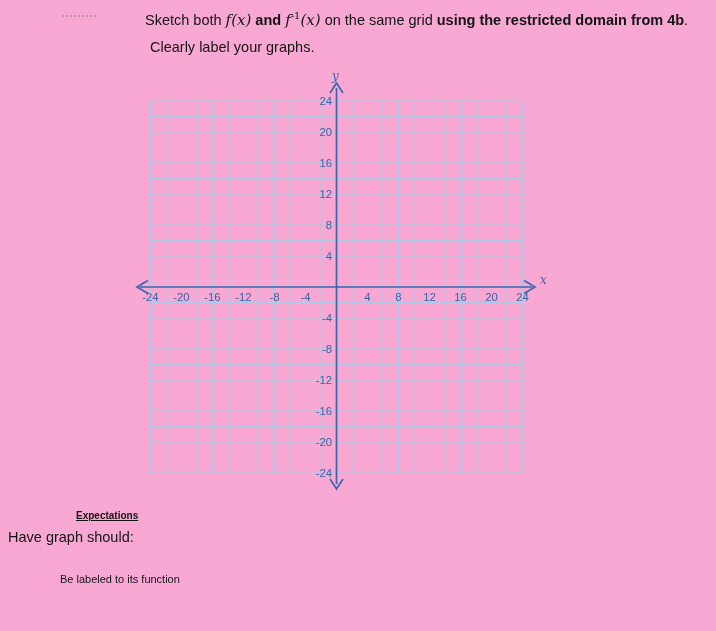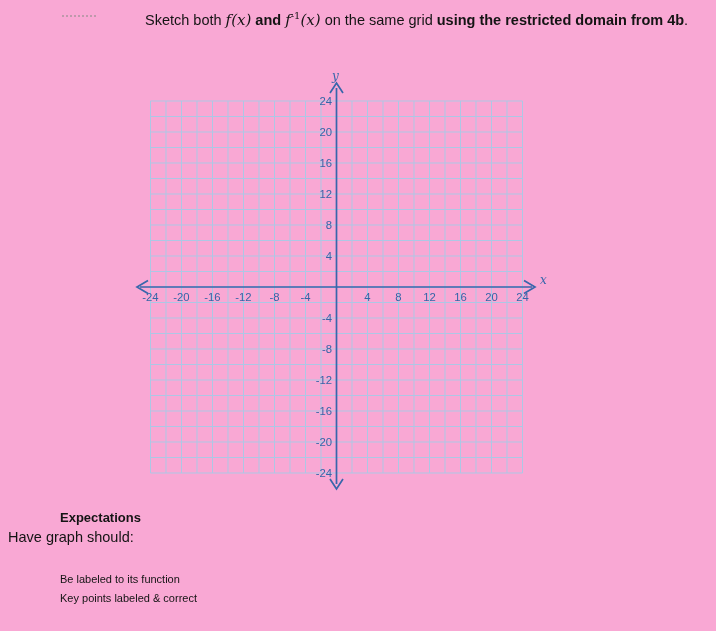--- a/index.html
+++ b/index.html
@@ -16,35 +16,36 @@
   .instr .b{font-weight:bold;}
   .math{font-family:"DejaVu Serif",serif;font-style:italic;font-size:15px;}
   .msup{
     font-family:"DejaVu Serif",serif;font-size:10px;font-style:normal;
     position:relative;top:-6px;letter-spacing:0;
   }
   #line1{left:145px;top:11px;}
   #line2{left:150px;top:38px;}
   #gridwrap{left:130px;top:70px;width:420px;height:432px;}
   .expTitle{
-    left:60px;top:510px;font-size:13px;font-weight:bold;
+    left:76px;top:510px;font-size:10px;font-weight:bold;text-decoration:underline;
   }
   .expIntro{left:8px;top:529px;font-size:14.5px;}
   .expList{left:60px;top:570px;width:172px;font-size:11px;}
   .expList .item{line-height:19px;margin:0 0 0 0;}
 </style>
 </head>
 <body>
 
 <div id="page">
 
   <div class="abs artifact"></div>
 
   <div class="abs instr" id="line1"><span>Sketch both </span><span class="math">f(x)</span><span> </span><span class="b">and</span><span> </span><span class="math"><span>f</span><span class="msup">-1</span><span>(x)</span></span><span> on the same grid </span><span class="b">using the restricted domain from 4b</span><span>.</span></div>
 
+  <div class="abs instr" id="line2">Clearly label your graphs.</div>
 
   <div class="abs" id="gridwrap">
     <svg id="gridsvg" width="420" height="432" viewBox="0 0 420 432">
         <line x1="20.5" y1="31" x2="20.5" y2="403" stroke="#adc7e5" stroke-width="1"></line>
         <line x1="20.5" y1="31" x2="392.5" y2="31" stroke="#adc7e5" stroke-width="1"></line>
         <line x1="36" y1="31" x2="36" y2="403" stroke="#adc7e5" stroke-width="1"></line>
         <line x1="20.5" y1="46.5" x2="392.5" y2="46.5" stroke="#adc7e5" stroke-width="1"></line>
         <line x1="51.5" y1="31" x2="51.5" y2="403" stroke="#adc7e5" stroke-width="1"></line>
         <line x1="20.5" y1="62" x2="392.5" y2="62" stroke="#adc7e5" stroke-width="1"></line>
         <line x1="67" y1="31" x2="67" y2="403" stroke="#adc7e5" stroke-width="1"></line>
@@ -123,16 +124,15 @@
         <text x="202" y="407" text-anchor="end" font-family="&quot;Liberation Sans&quot;,sans-serif" font-size="11.3px" fill="#3565a8">-24</text>
         <text x="410" y="213.5" font-family="&quot;DejaVu Serif&quot;,serif" font-style="italic" font-size="12px" fill="#3866ab">x</text>
         <text x="205.5" y="10" text-anchor="middle" font-family="&quot;DejaVu Serif&quot;,serif" font-style="italic" font-size="12px" fill="#3866ab">y</text>
       </svg>
   </div>
 
   <div class="abs expTitle">Expectations</div>
   <div class="abs expIntro">Have graph should:</div>
   <div class="abs expList" id="expList">
       <div class="item">Be labeled to its function</div>
-      <div class="item">Key points labeled &amp; correct</div>
     </div>
 
 </div>
 
 </body></html>

